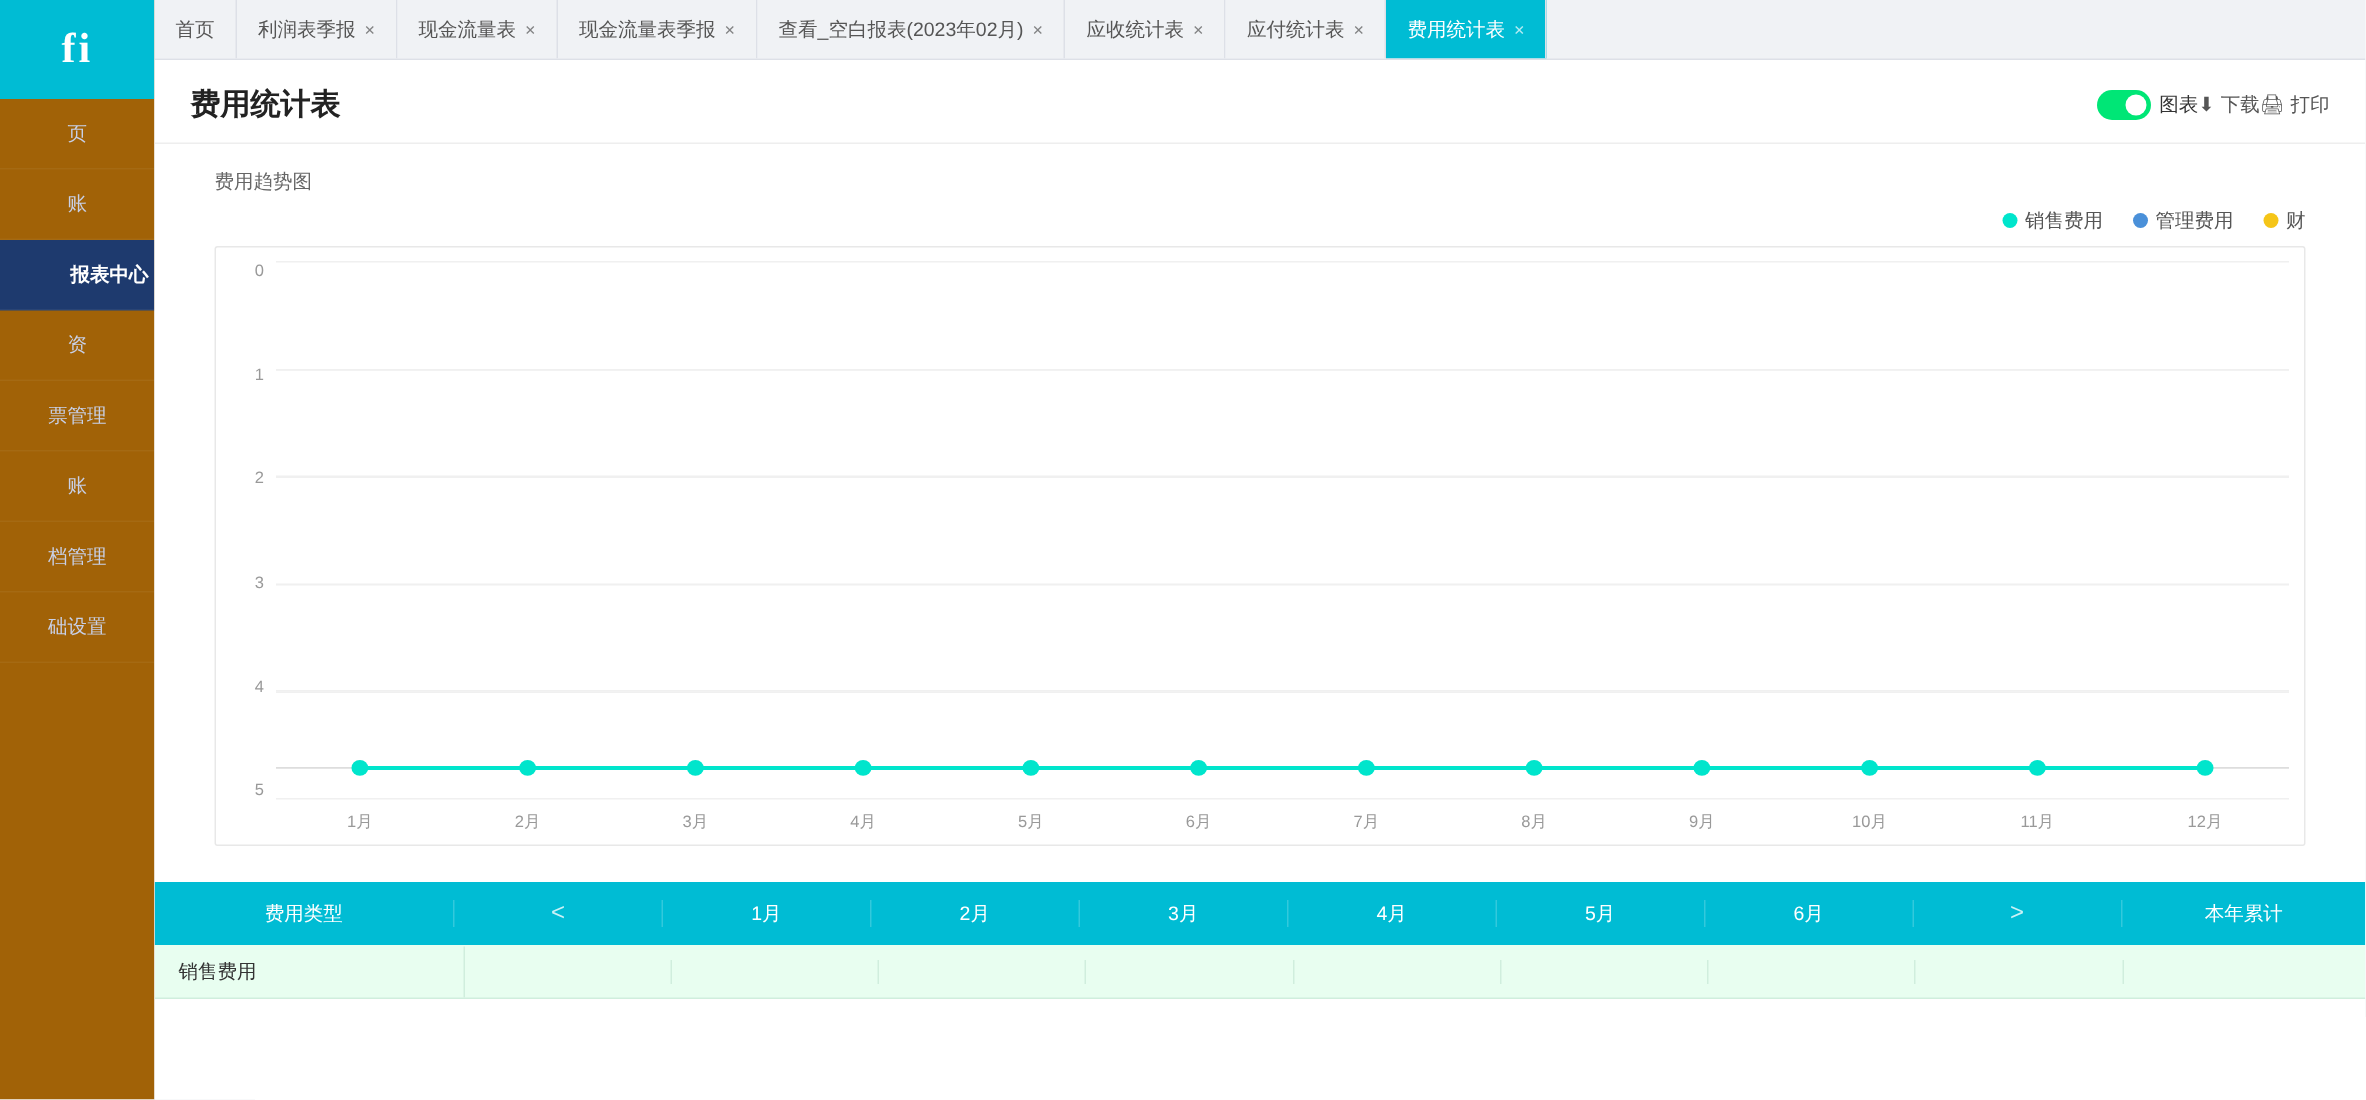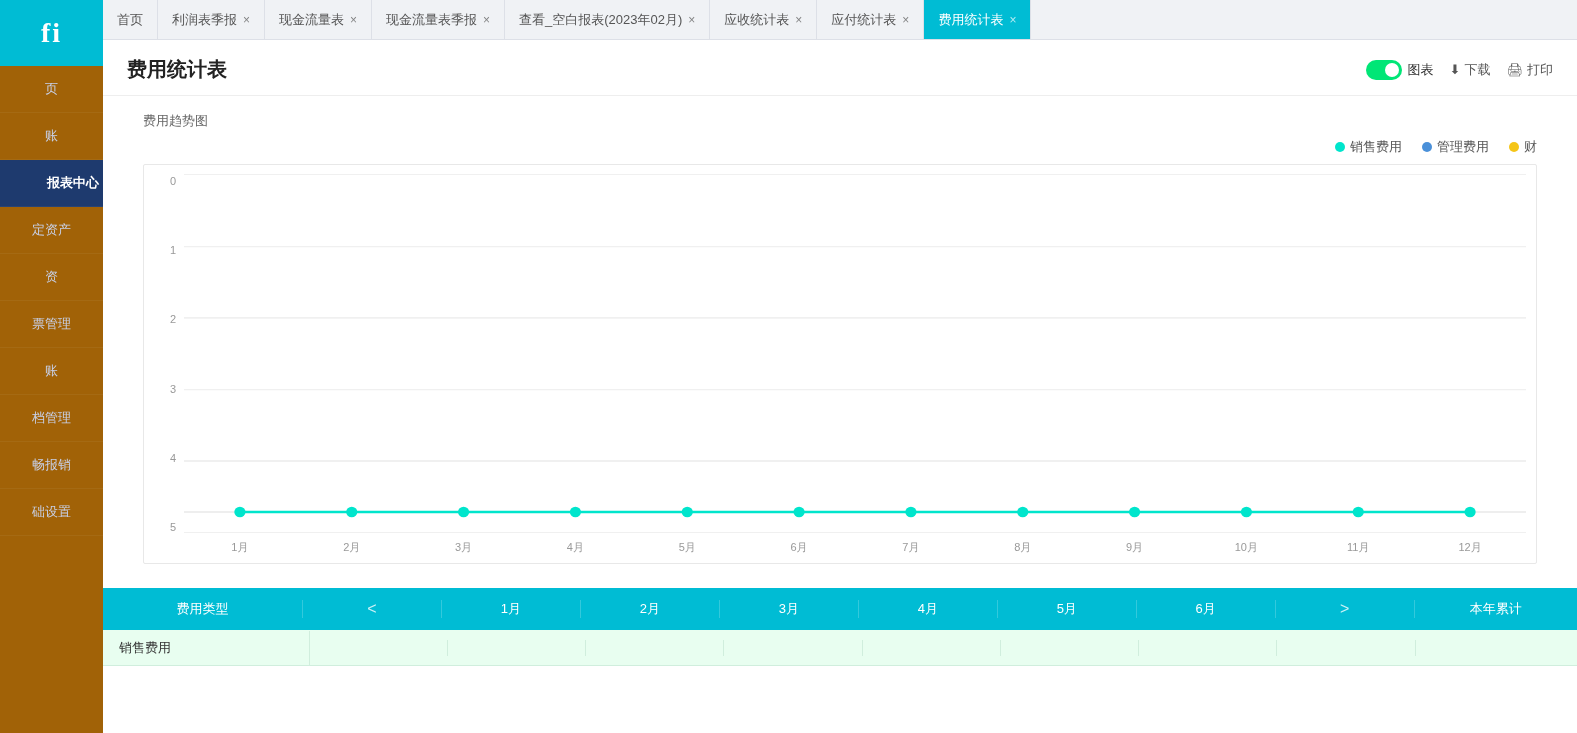--- a/index.html
+++ b/index.html
@@ -96,21 +96,20 @@
       border-bottom: 1px solid #eee;
     }
     .page-title {
       font-size: 20px;
       font-weight: bold;
       color: #222;
     }
     .header-actions {
       display: flex;
       align-items: center;
-      gap: 16px;
     }
     .toggle-container {
       display: flex;
       align-items: center;
       gap: 6px;
     }
     .toggle {
       width: 36px;
       height: 20px;
       background: #00e676;
@@ -289,26 +288,24 @@
     .td-ytd { flex: 1.2; }
   </style>
 </head>
 <body>
 
 <div class="sidebar">
   <div class="sidebar-logo">fi</div>
   <div class="sidebar-item">页</div>
   <div class="sidebar-item">账</div>
   <div class="sidebar-item highlighted">报表中心</div>
-  <div class="sidebar-item">定资产</div>
   <div class="sidebar-item">资</div>
   <div class="sidebar-item">票管理</div>
   <div class="sidebar-item">账</div>
   <div class="sidebar-item">档管理</div>
-  <div class="sidebar-item">畅报销</div>
   <div class="sidebar-item">础设置</div>
 </div>
 
 <div class="main">
 
   <div class="tab-bar">
     <div class="tab">首页</div>
     <div class="tab">
       <span>利润表季报</span>
       <span class="close-btn">×</span>

